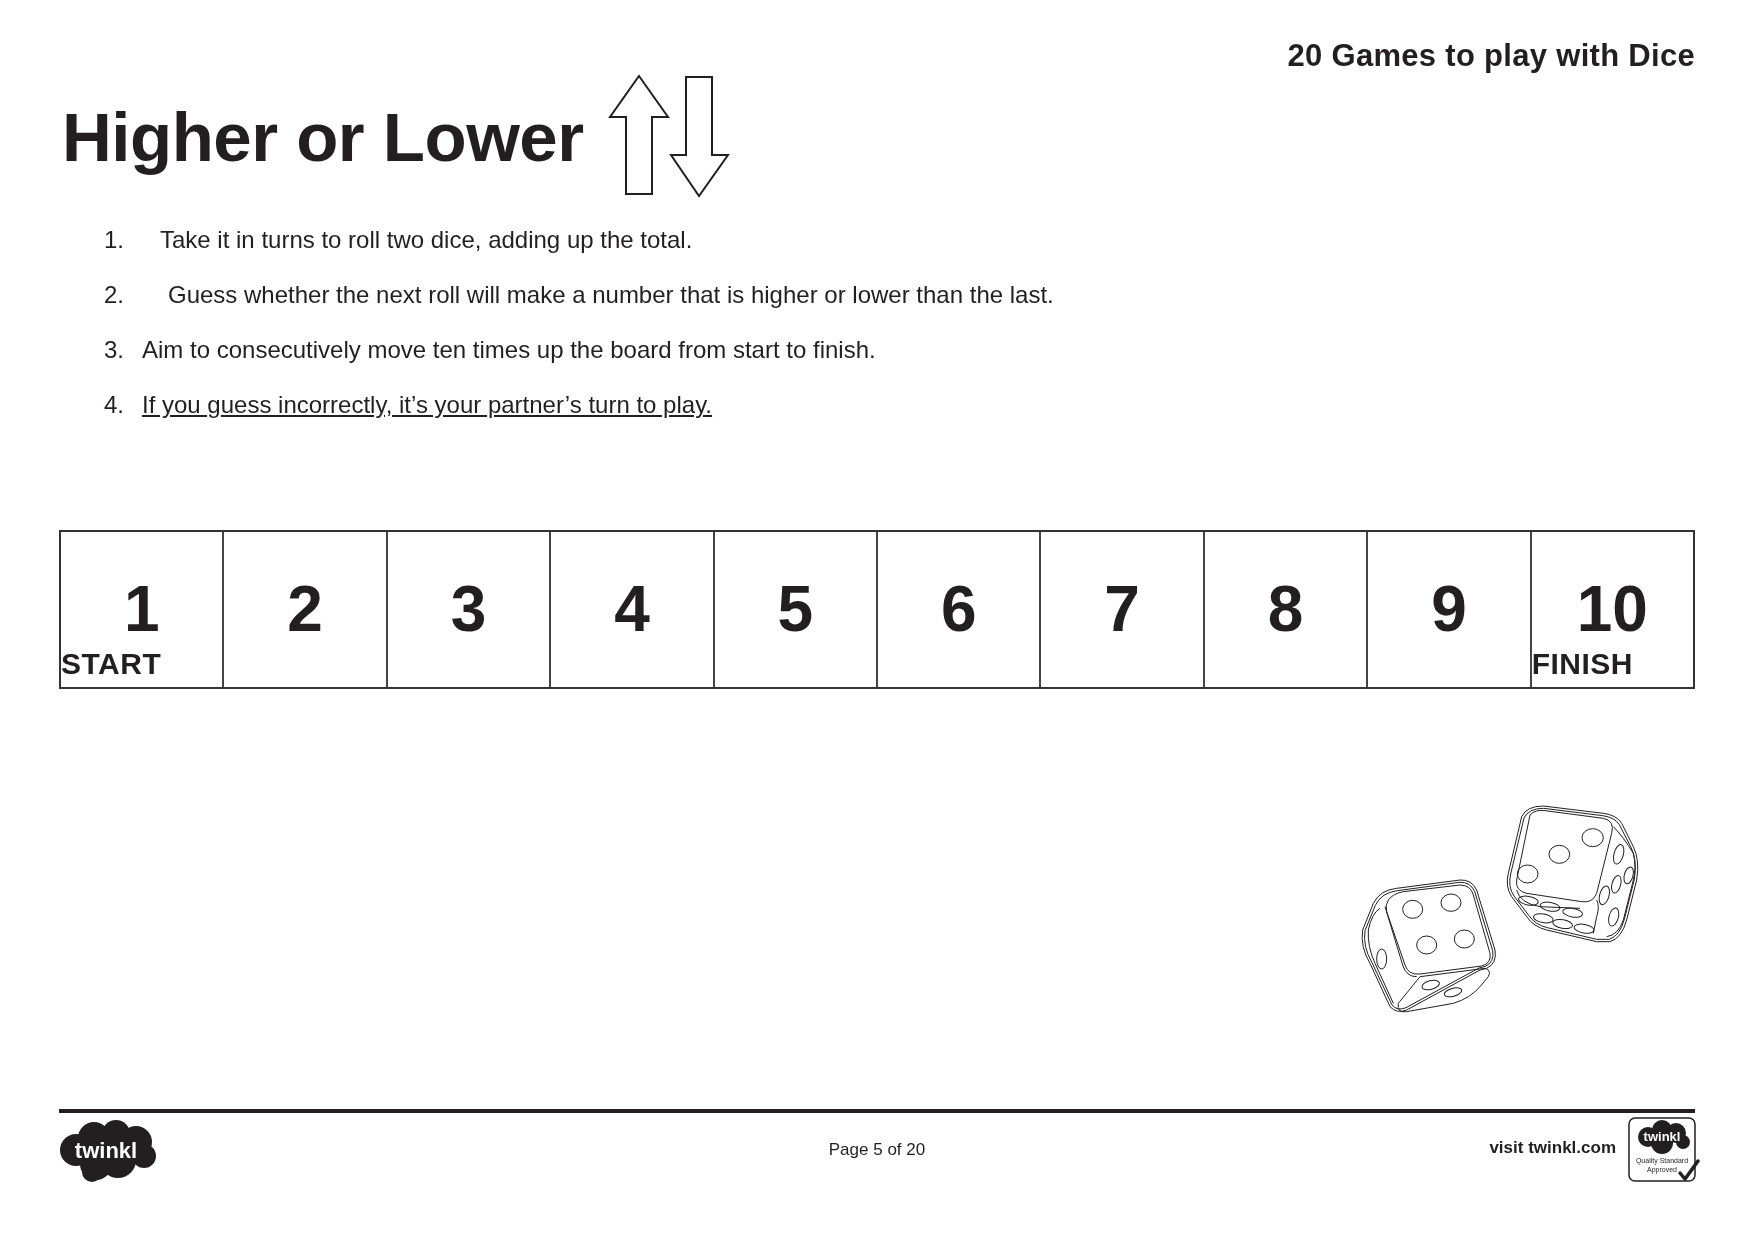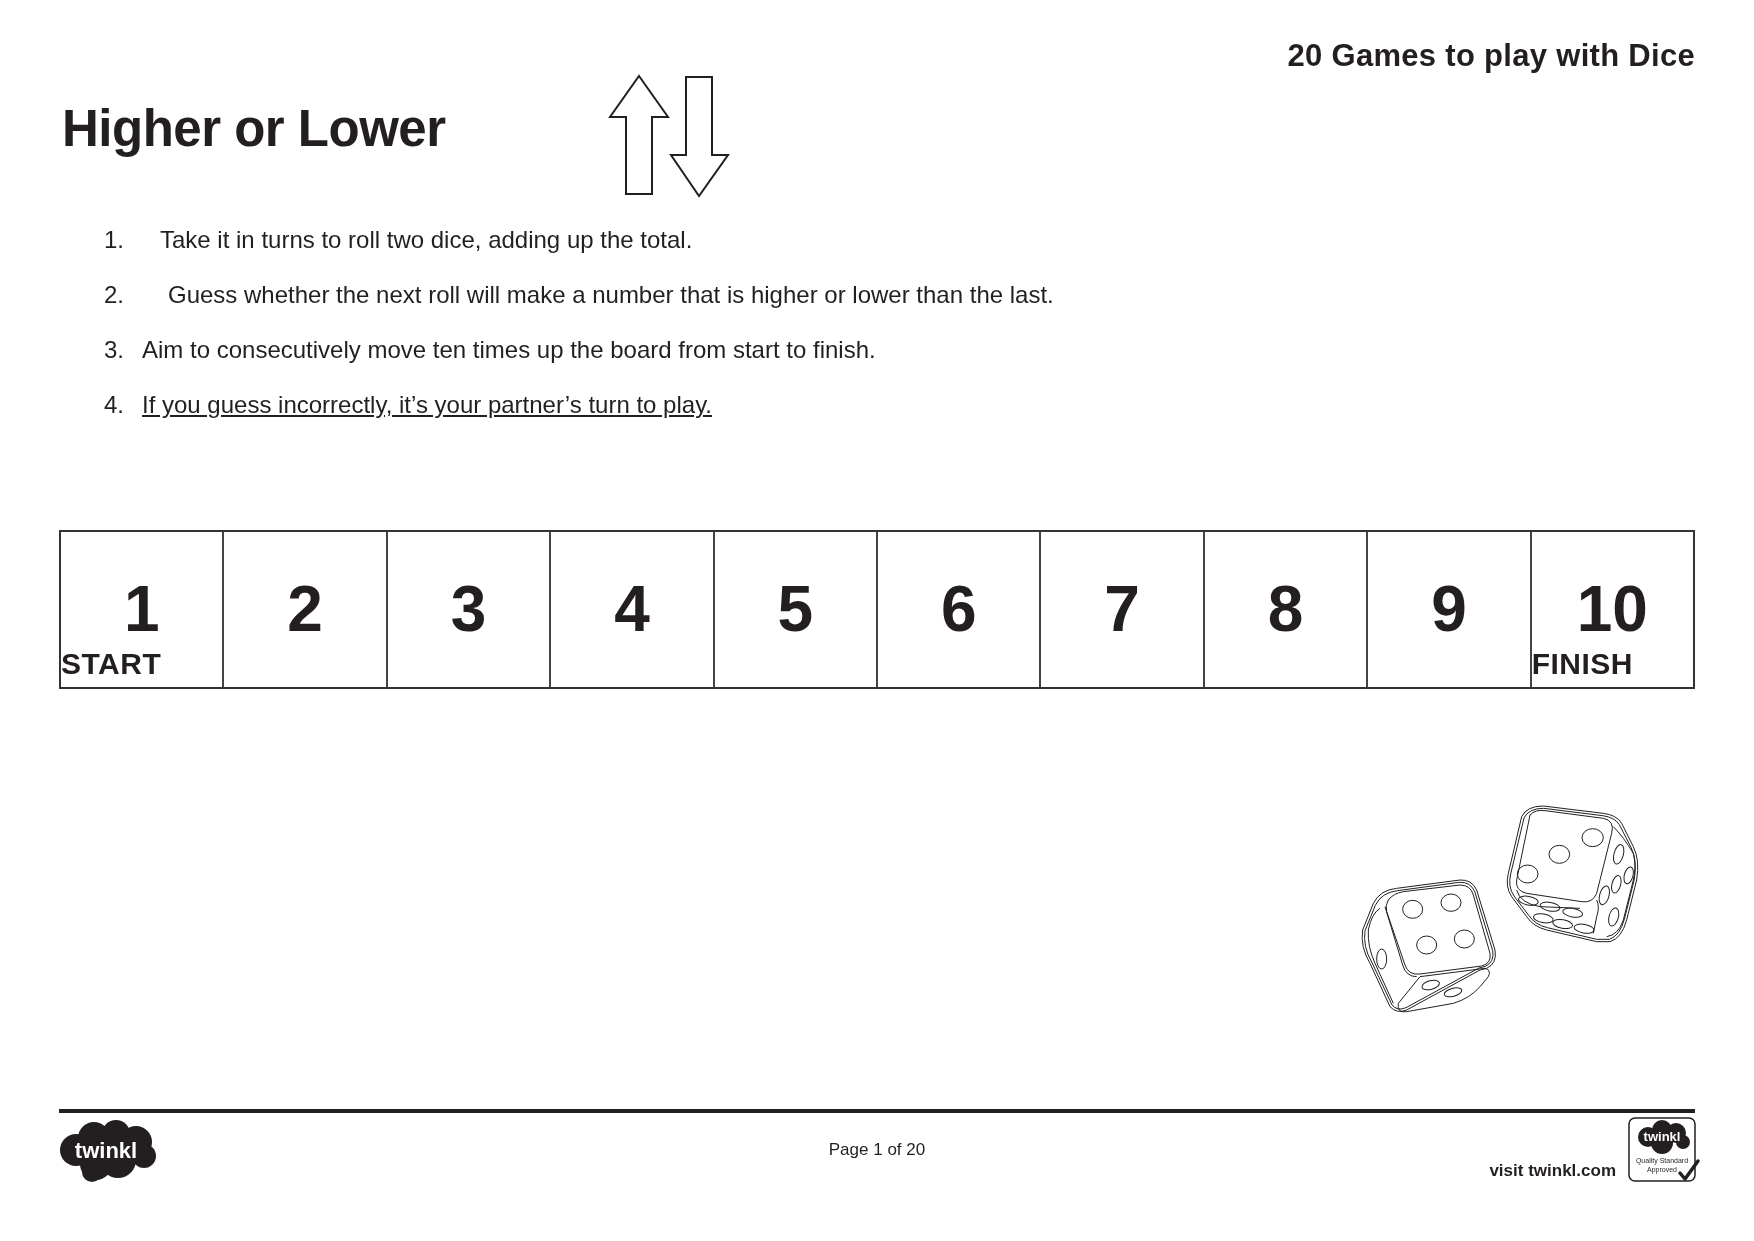--- a/index.html
+++ b/index.html
@@ -6,21 +6,21 @@
   body {
     width: 1754px; height: 1241px; position: relative; overflow: hidden;
     font-family: "Liberation Sans", "DejaVu Sans", sans-serif; color: #231f20;
   }
   .abs { position: absolute; }
   .header-title {
     right: 59px; top: 38px; font-size: 31px; font-weight: bold; letter-spacing: 0.3px;
     white-space: nowrap;
   }
   .page-title {
-    left: 62px; top: 103px; font-size: 51px; font-weight: bold; line-height: 1;
+    left: 62px; top: 103px; font-size: 69px; font-weight: bold; line-height: 1;
     letter-spacing: -0.5px; white-space: nowrap;
   }
   .arrows { left: 605px; top: 72px; width: 130px; height: 130px; }
   .instructions { left: 0; top: 0; }
   .step {
     position: absolute; font-size: 24px; line-height: 28px; white-space: nowrap; color: #231f20;
   }
   .step-num { position: absolute; width: 30px; text-align: right; }
   .step-text { position: absolute; }
   .board {
@@ -38,21 +38,21 @@
   .cell-label {
     position: absolute; left: 0; right: 0; top: 117px; text-align: left;
     font-size: 30px; font-weight: bold; line-height: 30px; letter-spacing: 0.5px;
   }
   .dice { left: 1340px; top: 790px; width: 320px; height: 240px; }
   .footer-rule { left: 59px; top: 1109px; width: 1636px; height: 4px; background: #231f20; }
   .logo { left: 58px; top: 1118px; width: 100px; height: 64px; }
   .page-num {
     left: 777px; width: 200px; top: 1140px; text-align: center; font-size: 17px; color: #231f20;
   }
-  .visit { right: 138px; top: 1138px; font-size: 17px; font-weight: bold; white-space: nowrap; margin-top: 23px; }
+  .visit { right: 138px; top: 1138px; font-size: 17px; font-weight: bold; white-space: nowrap; }
   .badge { left: 1628px; top: 1117px; width: 74px; height: 68px; }
 </style>
 </head>
 <body>
 
 <div class="abs header-title">20 Games to play with Dice</div>
 
 <div class="abs page-title">Higher or Lower</div>
 
 <svg class="abs arrows" viewBox="605 72 130 130" xmlns="http://www.w3.org/2000/svg">
@@ -167,21 +167,21 @@
     <circle cx="58" cy="16" r="14"></circle>
     <circle cx="78" cy="24" r="16"></circle>
     <circle cx="86" cy="38" r="12"></circle>
     <circle cx="60" cy="42" r="18"></circle>
     <circle cx="38" cy="46" r="16"></circle>
     <circle cx="34" cy="54" r="10"></circle>
   </g>
   <text x="48" y="40" text-anchor="middle" fill="#ffffff" font-family="Liberation Sans, sans-serif" font-weight="bold" font-size="22">twinkl</text>
 </svg>
 
-<div class="abs page-num">Page 1 of 20</div>
+<div class="abs page-num">Page 5 of 20</div>
 
 <div class="abs visit">visit twinkl.com</div>
 
 <div class="abs badge">
   <svg width="74" height="68" viewBox="0 0 74 68" xmlns="http://www.w3.org/2000/svg">
     <rect x="1" y="1" width="66" height="63" rx="6" fill="#fff" stroke="#231f20" stroke-width="1.5"></rect>
     <g fill="#231f20">
       <circle cx="20" cy="20" r="10"></circle>
       <circle cx="34" cy="13" r="10"></circle>
       <circle cx="48" cy="16" r="10"></circle>

